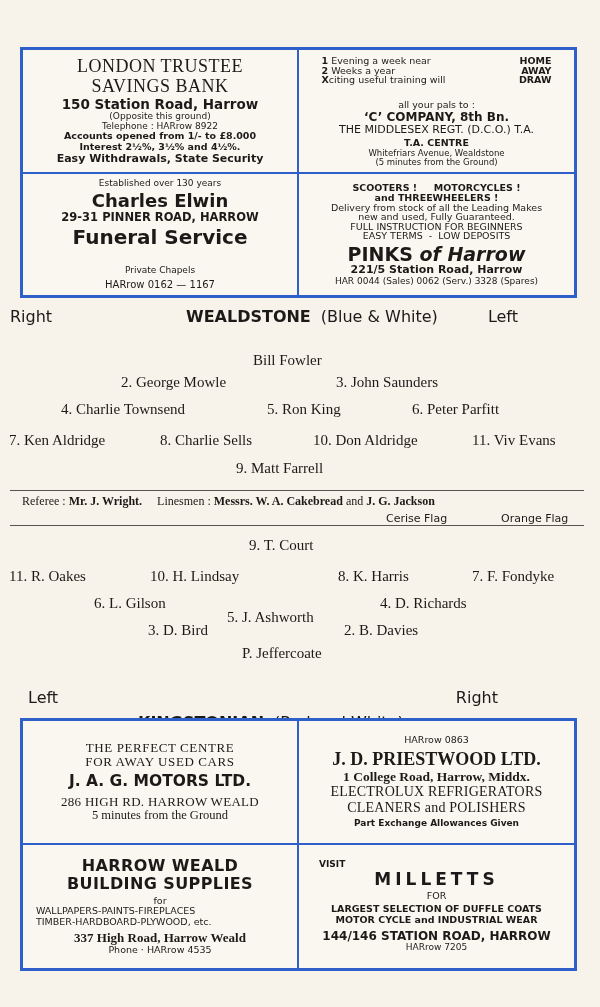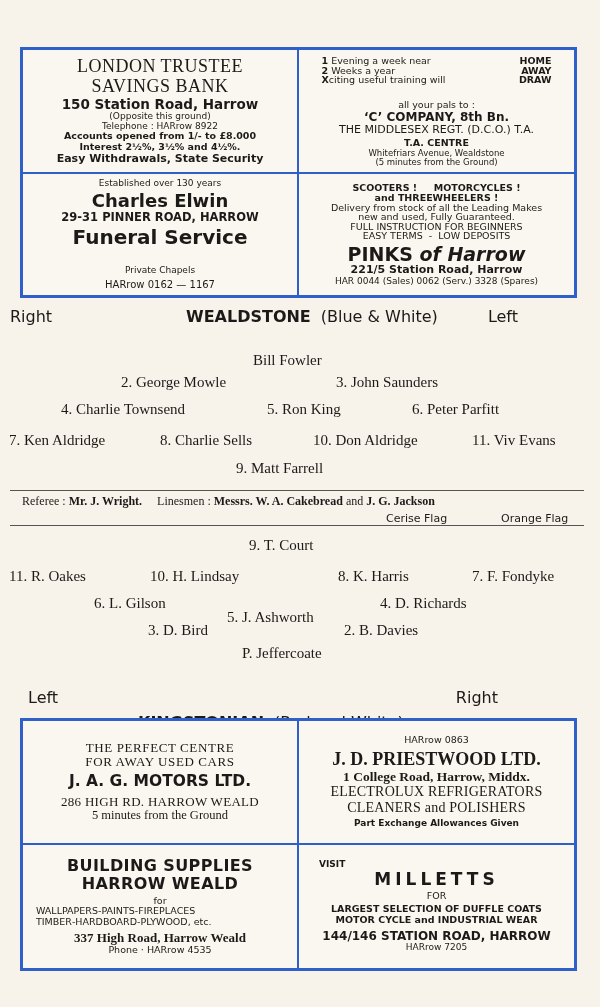--- a/index.html
+++ b/index.html
@@ -228,22 +228,22 @@
   <div class="ad r1">
     <div class="a6-tel">HARrow 0863</div>
     <div class="a6-name">J. D. PRIESTWOOD LTD.</div>
     <div class="a6-addr">1 College Road, Harrow, Middx.</div>
     <div class="a6-l">ELECTROLUX REFRIGERATORS</div>
     <div class="a6-l">CLEANERS and POLISHERS</div>
     <div class="a6-sm">Part Exchange Allowances Given</div>
   </div>
 
   <div class="ad c1">
+    <div class="a7-t">HARROW WEALD</div>
     <div class="a7-t">BUILDING SUPPLIES</div>
-    <div class="a7-t">HARROW WEALD</div>
     <div class="a7-for">for</div>
     <div class="a7-l">
       <span>WALLPAPERS</span>
       <span>-</span>
       <span>PAINTS</span>
       <span>-</span>
       <span>FIREPLACES</span>
     </div>
     <div class="a7-l">
       <span>TIMBER</span>

